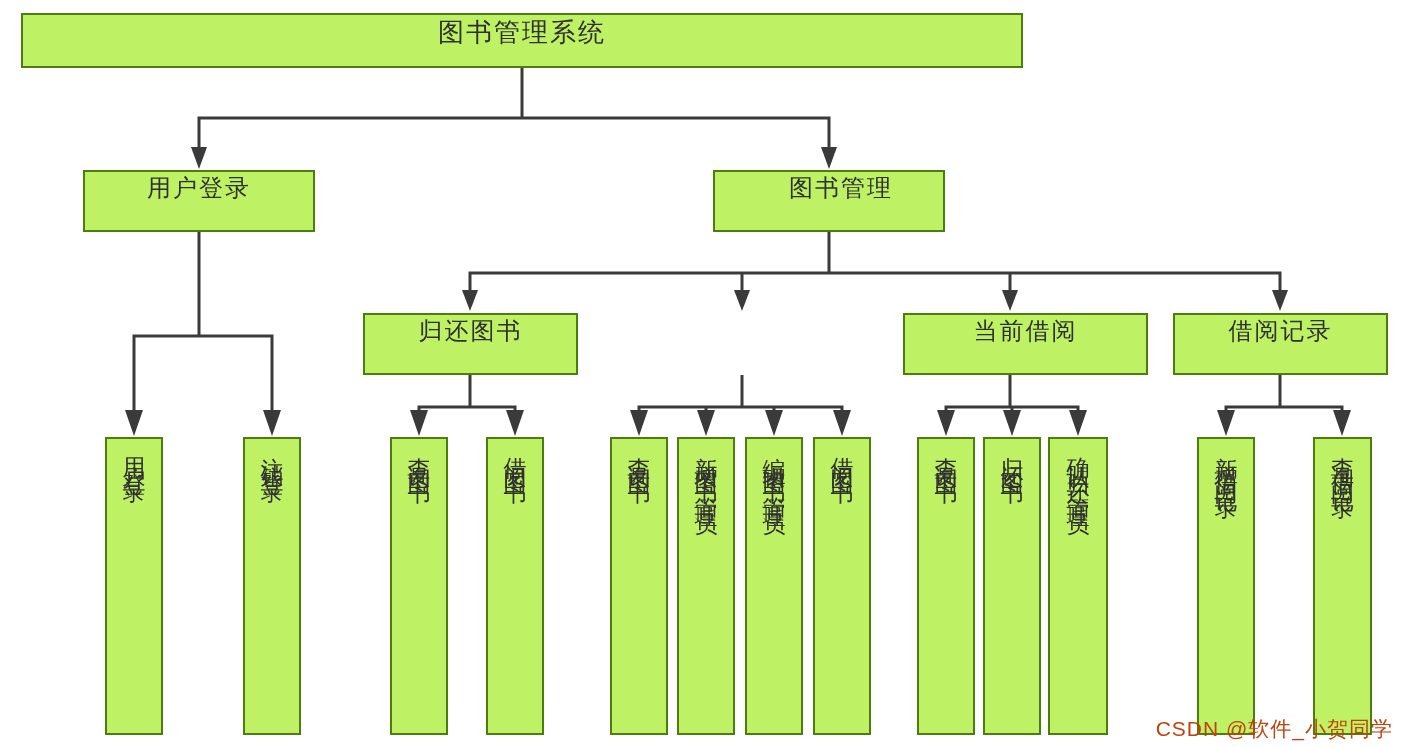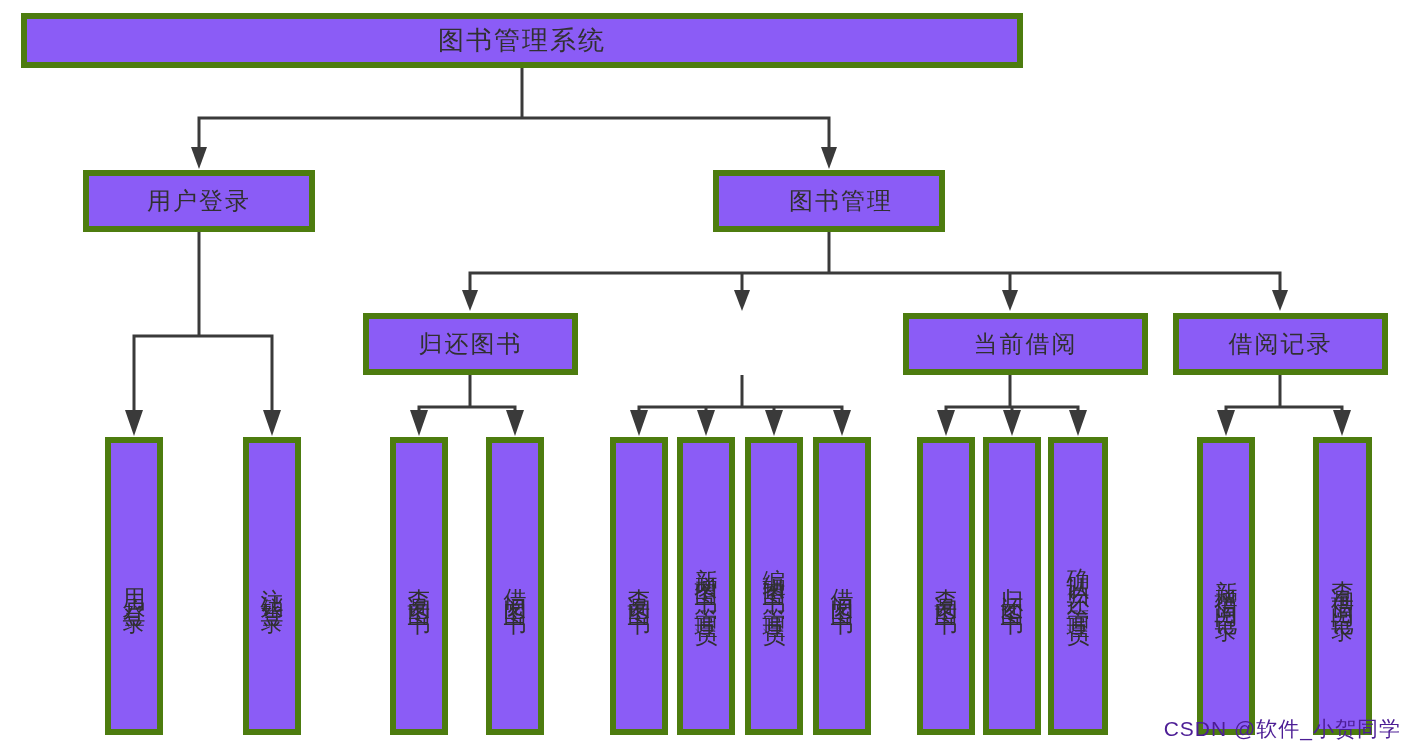--- a/index.html
+++ b/index.html
@@ -14,24 +14,24 @@
   }
   svg.connectors {
     position: absolute;
     left: 0; top: 0;
     width: 1405px; height: 747px;
     z-index: 1;
   }
   .node {
     position: absolute;
     box-sizing: border-box;
-    border: 6px solid #4d7c0f;
-    background: #8b5cf6;
+    border: 2px solid #4d7c0f;
+    background: #bef264;
     display: flex;
-    align-items: center;
+    align-items: flex-start;
     justify-content: center;
     z-index: 2;
   }
   .node .hlabel {
     font-size: 24px;
     letter-spacing: 2px;
     white-space: nowrap;
   }
   .node.root .hlabel { font-size: 26px; letter-spacing: 2px; }
   .node.leaf .vlabel {
@@ -60,25 +60,25 @@
   .lf6  { left: 677px; }
   .lf7  { left: 745px; }
   .lf8  { left: 813px; }
   .lf9  { left: 917px; }
   .lf10 { left: 983px;  }
   .lf11 { left: 1048px; width: 60px; }
   .lf12 { left: 1197px; }
   .lf13 { left: 1313px; width: 59px; }
   .watermark {
     position: absolute;
-    right: 4px;
+    right: 12px;
     bottom: 4px;
     font-size: 21px;
     letter-spacing: 1px;
-    color: #4c1d95;
+    color: #c2410c;
     z-index: 5;
     white-space: nowrap;
   }
 </style>
 </head>
 <body>
 
 <div class="canvas">
 
   <svg class="connectors" viewBox="0 0 1405 747" xmlns="http://www.w3.org/2000/svg">

